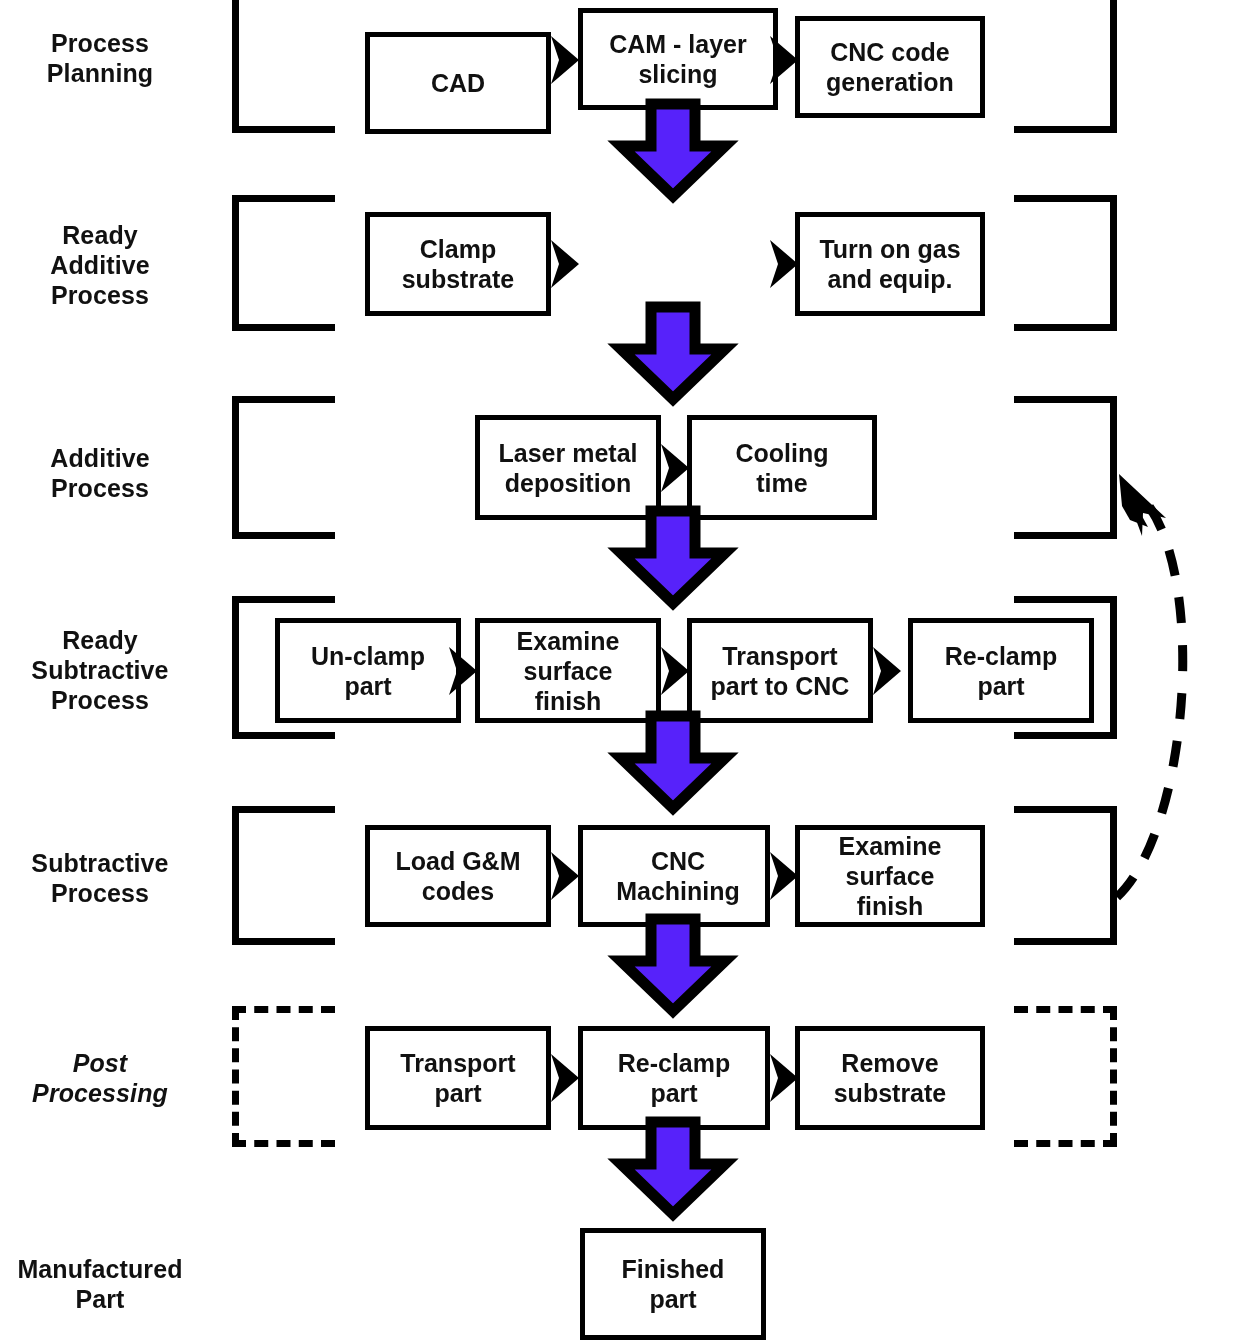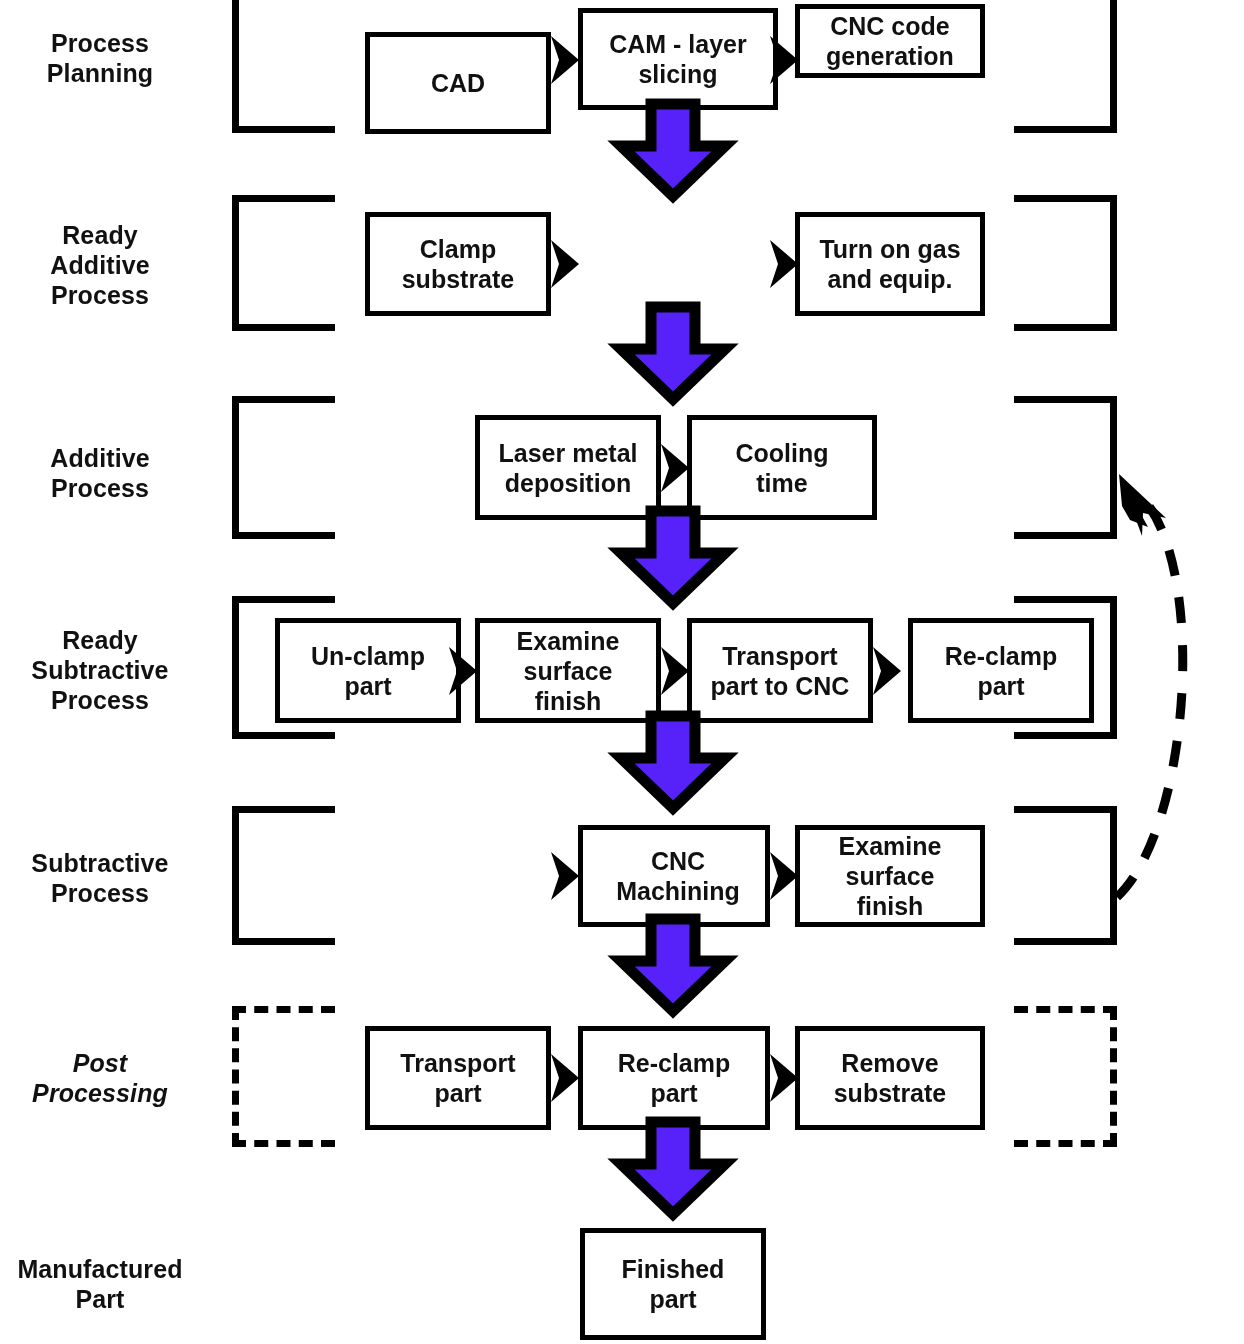--- a/index.html
+++ b/index.html
@@ -100,33 +100,34 @@
   <div class="bracket right" style="left:1014px;top:596px;width:103px;height:143px;"></div>
 
   <div class="bracket left" style="left:232px;top:806px;width:103px;height:139px;"></div>
   <div class="bracket right" style="left:1014px;top:806px;width:103px;height:139px;"></div>
 
   <div class="bracket dashed left" style="left:232px;top:1006px;width:103px;height:141px;"></div>
   <div class="bracket dashed right" style="left:1014px;top:1006px;width:103px;height:141px;"></div>
 
   <div class="pbox" style="left:365px;top:8px;width:186px;height:102px;margin-top:24px;">CAD</div>
   <div class="pbox" style="left:578px;top:8px;width:200px;height:102px;">CAM - layer<br>slicing</div>
-  <div class="pbox" style="left:795px;top:4px;width:190px;height:74px;">CNC code<br>generation</div>
+  <div class="pbox" style="left:795px;top:16px;width:190px;height:102px;">CNC code<br>generation</div>
 
   <div class="pbox" style="left:365px;top:212px;width:186px;height:104px;">Clamp<br>substrate</div>
   <div class="pbox" style="left:795px;top:212px;width:190px;height:104px;">Turn on gas<br>and equip.</div>
 
   <div class="pbox" style="left:475px;top:415px;width:186px;height:105px;">Laser metal<br>deposition</div>
   <div class="pbox" style="left:687px;top:415px;width:190px;height:105px;">Cooling<br>time</div>
 
   <div class="pbox" style="left:275px;top:618px;width:186px;height:105px;">Un-clamp<br>part</div>
   <div class="pbox" style="left:475px;top:618px;width:186px;height:105px;">Examine<br>surface<br>finish</div>
   <div class="pbox" style="left:687px;top:618px;width:186px;height:105px;">Transport<br>part to CNC</div>
   <div class="pbox" style="left:908px;top:618px;width:186px;height:105px;">Re-clamp<br>part</div>
 
+  <div class="pbox" style="left:365px;top:825px;width:186px;height:102px;">Load G&amp;M<br>codes</div>
   <div class="pbox" style="left:578px;top:825px;width:192px;height:102px;padding-left:12px;">CNC<br>Machining</div>
   <div class="pbox" style="left:795px;top:825px;width:190px;height:102px;">Examine<br>surface<br>finish</div>
 
   <div class="pbox" style="left:365px;top:1026px;width:186px;height:104px;">Transport<br>part</div>
   <div class="pbox" style="left:578px;top:1026px;width:192px;height:104px;">Re-clamp<br>part</div>
   <div class="pbox" style="left:795px;top:1026px;width:190px;height:104px;">Remove<br>substrate</div>
 
   <div class="pbox" style="left:580px;top:1228px;width:186px;height:112px;">Finished<br>part</div>
 
   <svg class="overlay over" viewBox="0 0 1244 1344" xmlns="http://www.w3.org/2000/svg" aria-hidden="true">

